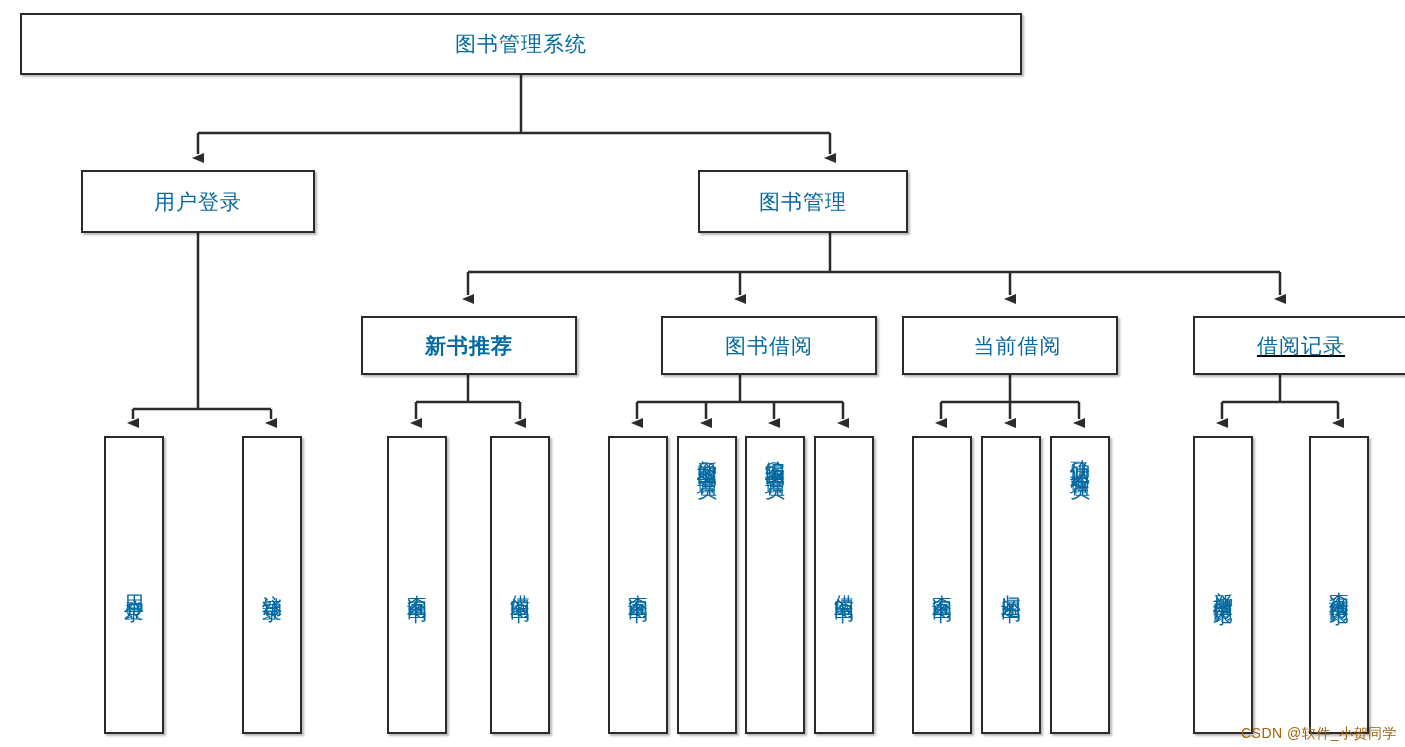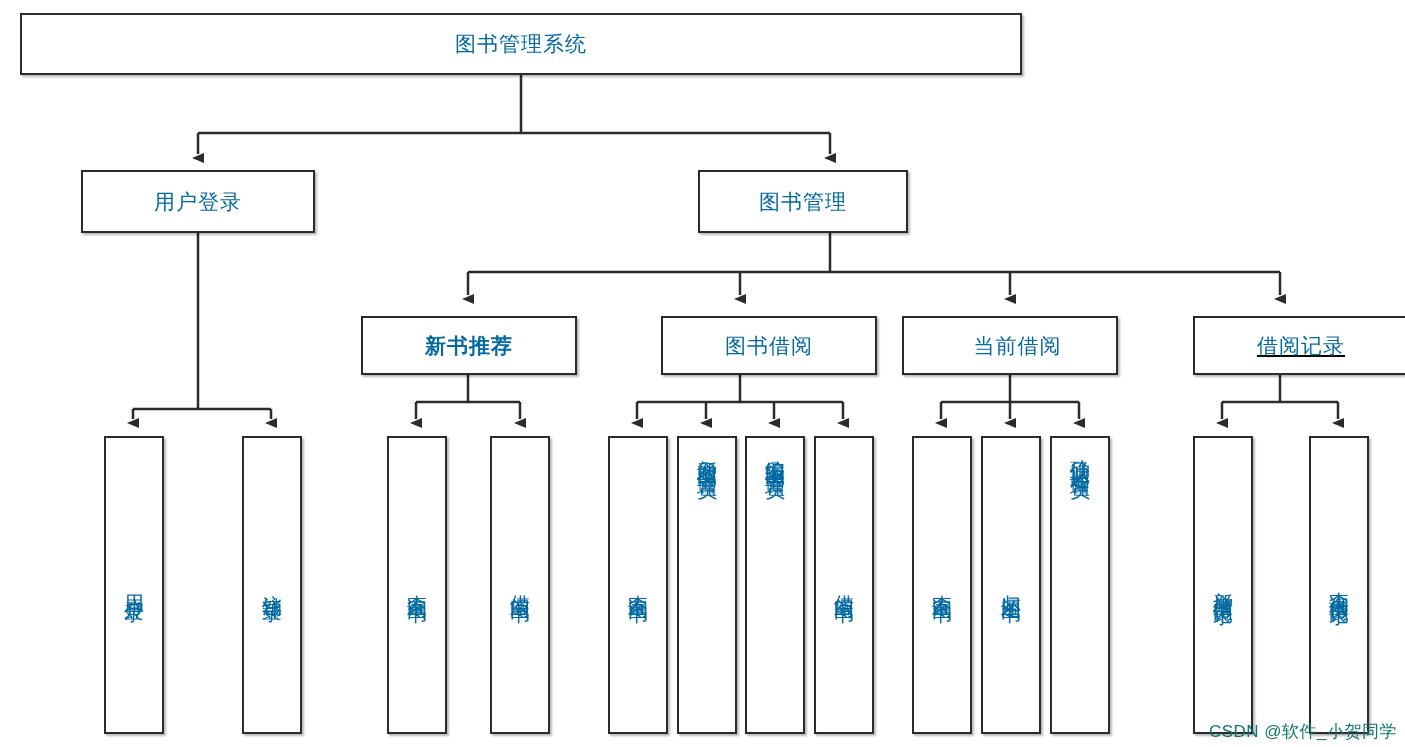--- a/index.html
+++ b/index.html
@@ -46,22 +46,22 @@
   }
   .node-box.leaf.centered{
     align-items:center;
     padding-top:0;
   }
 
   .watermark{
     position:absolute;
     right:8px;
     bottom:4px;
-    font-size:17px;
-    color:#0f766e;
+    font-size:14px;
+    color:#a16207;
     white-space:nowrap;
     letter-spacing:0.5px;
     pointer-events:none;
   }
 </style>
 </head>
 <body>
 
 <svg id="diagram" viewBox="0 0 1405 747" xmlns="http://www.w3.org/2000/svg">
   <defs>

